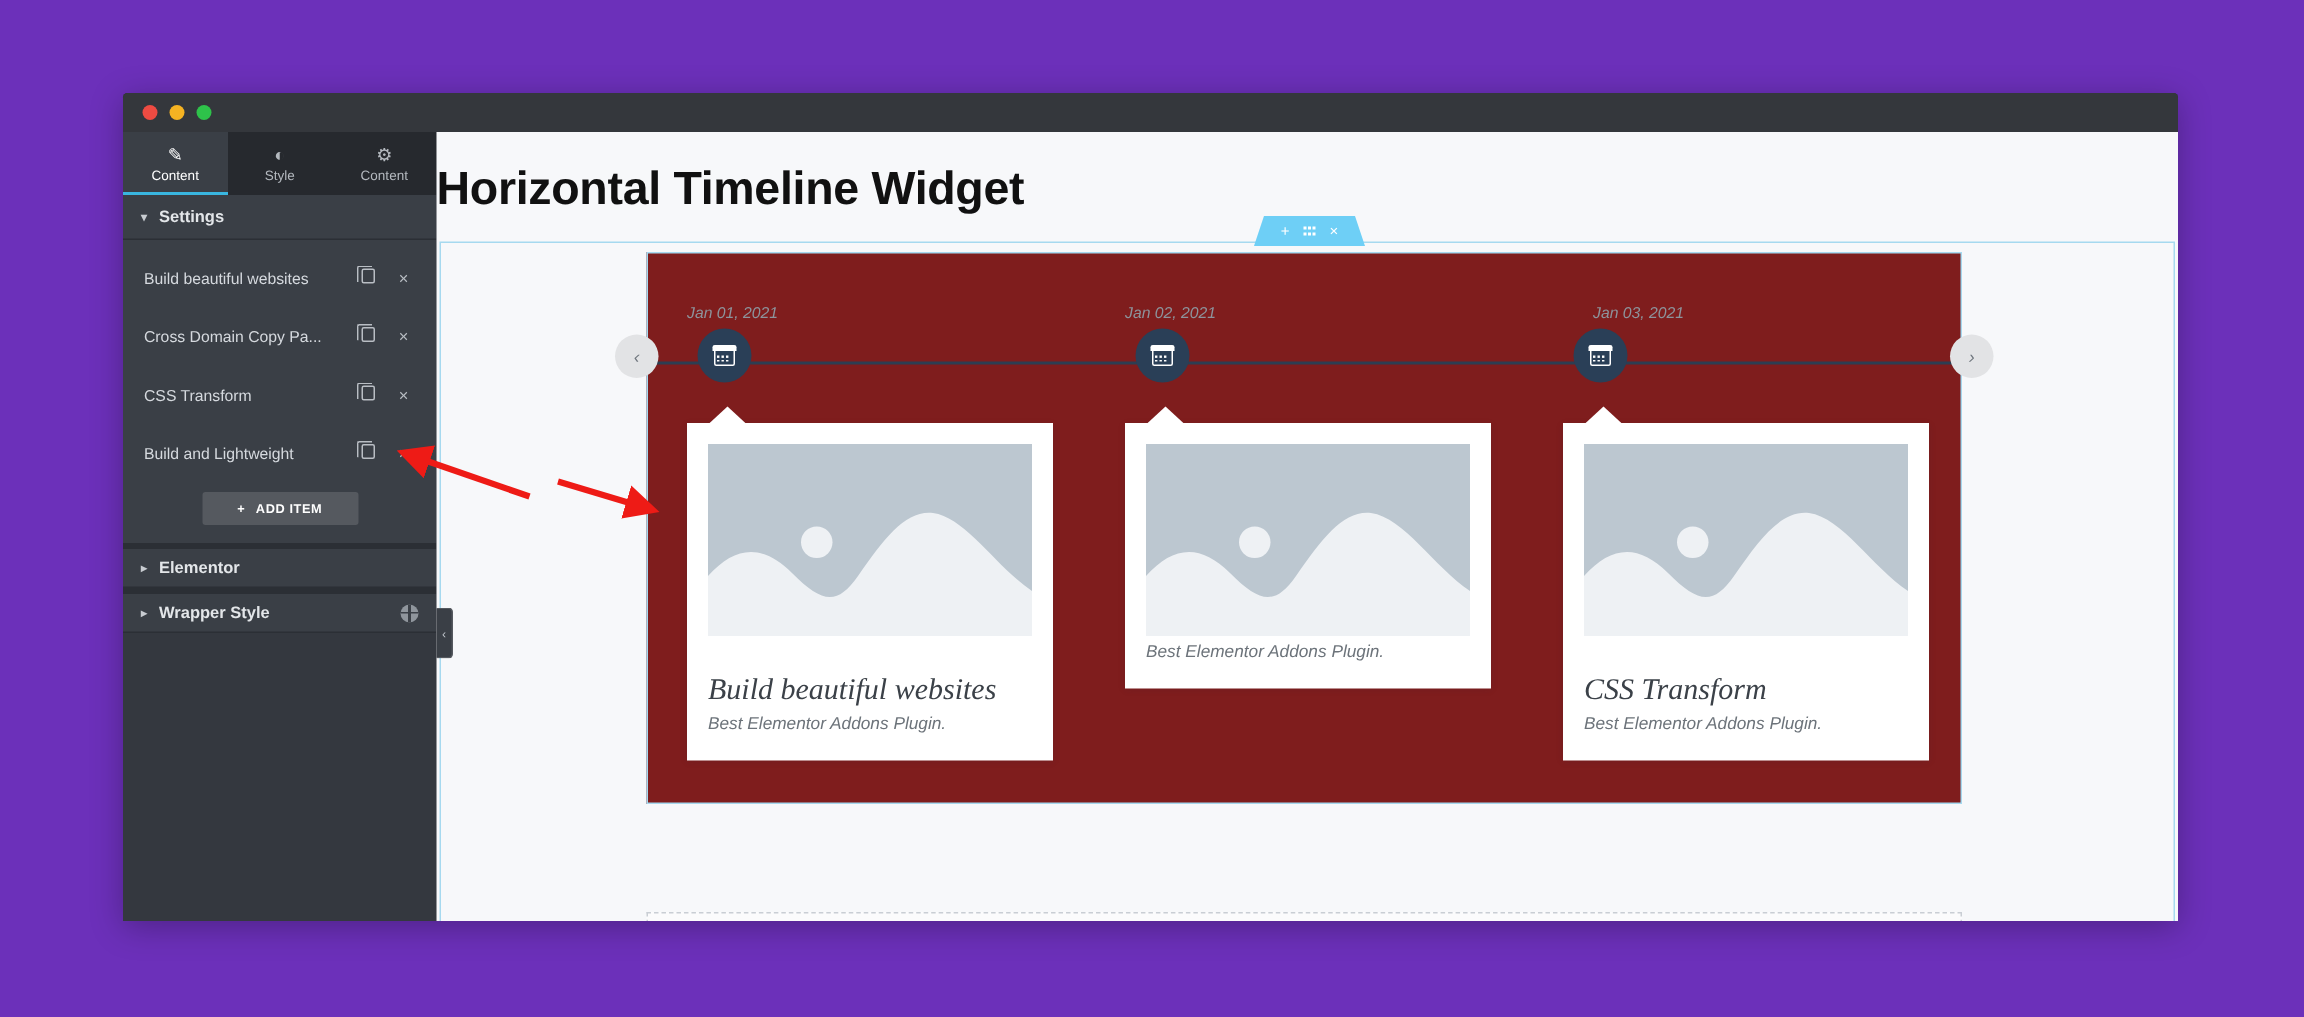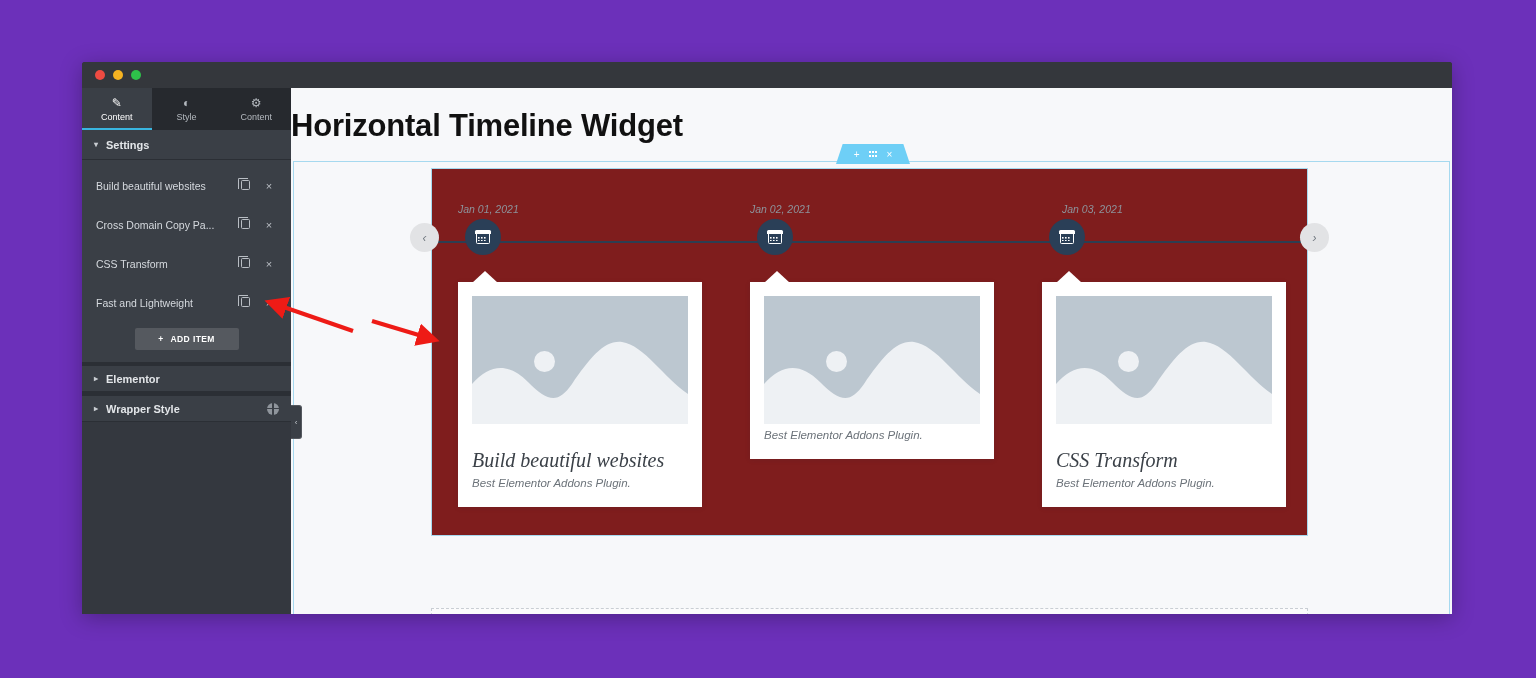--- a/index.html
+++ b/index.html
@@ -442,21 +442,21 @@
             <span class="rep-label">Cross Domain Copy Pa...</span>
             <span class="rep-act"><i class="copy-ico"></i></span>
             <span class="rep-act">×</span>
           </div>
           <div class="rep-item">
             <span class="rep-label">CSS Transform</span>
             <span class="rep-act"><i class="copy-ico"></i></span>
             <span class="rep-act">×</span>
           </div>
           <div class="rep-item">
-            <span class="rep-label">Fast and Lightweight</span>
+            <span class="rep-label">Build and Lightweight</span>
             <span class="rep-act"><i class="copy-ico"></i></span>
             <span class="rep-act">×</span>
           </div>
 
           <div id="add-item">
             <span>+</span>
             <span>ADD ITEM</span>
           </div>
         </div>
 

